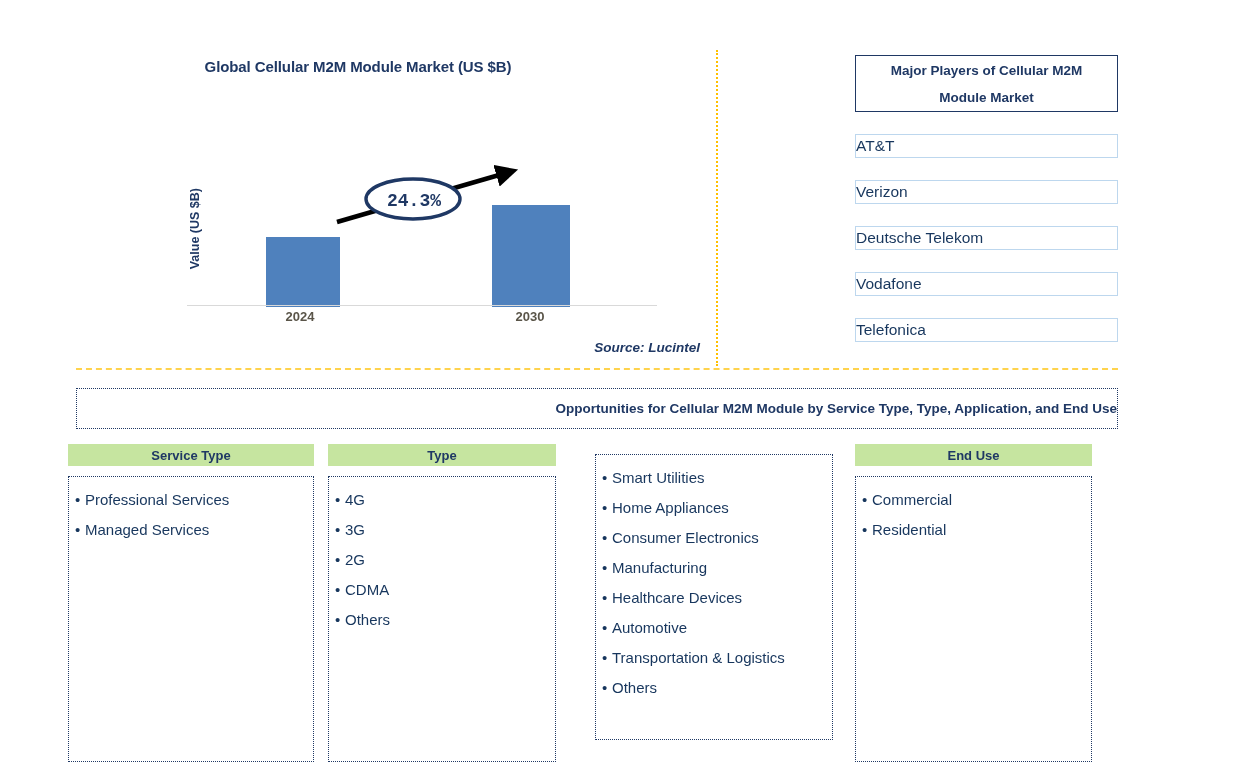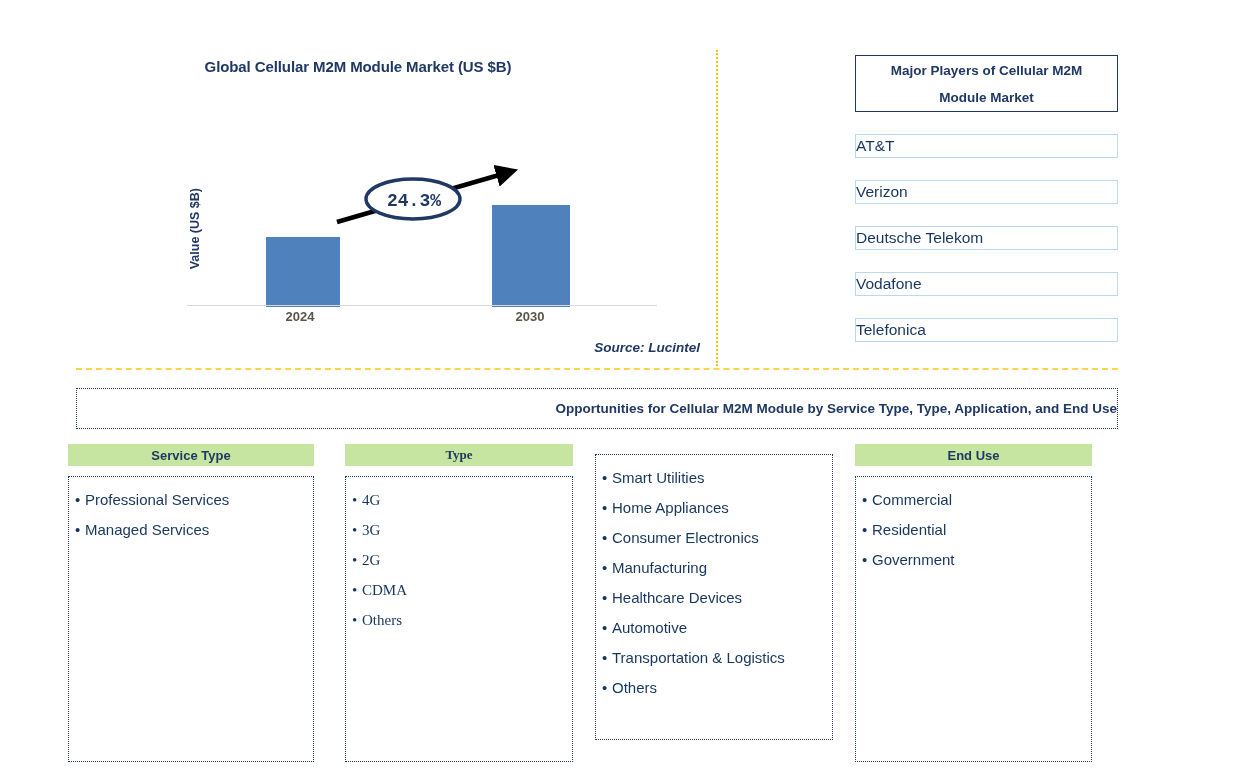--- a/index.html
+++ b/index.html
@@ -195,21 +195,21 @@
     color: #17365D;
     line-height: 30px;
     white-space: nowrap;
   }
   .bullet-dot {
     display: inline-block;
     width: 10px;
   }
 
   #col-service  { left: 68px;  width: 246px; }
-  #col-type     { left: 345px; width: 228px; font-family: Liberation Serif, serif; }
+  #col-type     { left: 328px; width: 228px; }
   #col-app      { left: 595px; width: 238px; }
   #col-enduse   { left: 855px; width: 237px; }
 </style>
 </head>
 <body>
 
 <div class="canvas">
 
   <div id="chart-panel">
 
@@ -299,17 +299,16 @@
         <span class="bullet-row"><span class="bullet-dot">•</span><span>Transportation &amp; Logistics</span></span>
         <span class="bullet-row"><span class="bullet-dot">•</span><span>Others</span></span>
       </div>
   </div>
 
   <div class="col" id="col-enduse">
     <div class="col-header">End Use</div>
     <div class="col-body">
         <span class="bullet-row"><span class="bullet-dot">•</span><span>Commercial</span></span>
         <span class="bullet-row"><span class="bullet-dot">•</span><span>Residential</span></span>
-        <span class="bullet-row"><span class="bullet-dot">•</span><span>Government</span></span>
       </div>
   </div>
 
 </div>
 
 </body></html>

